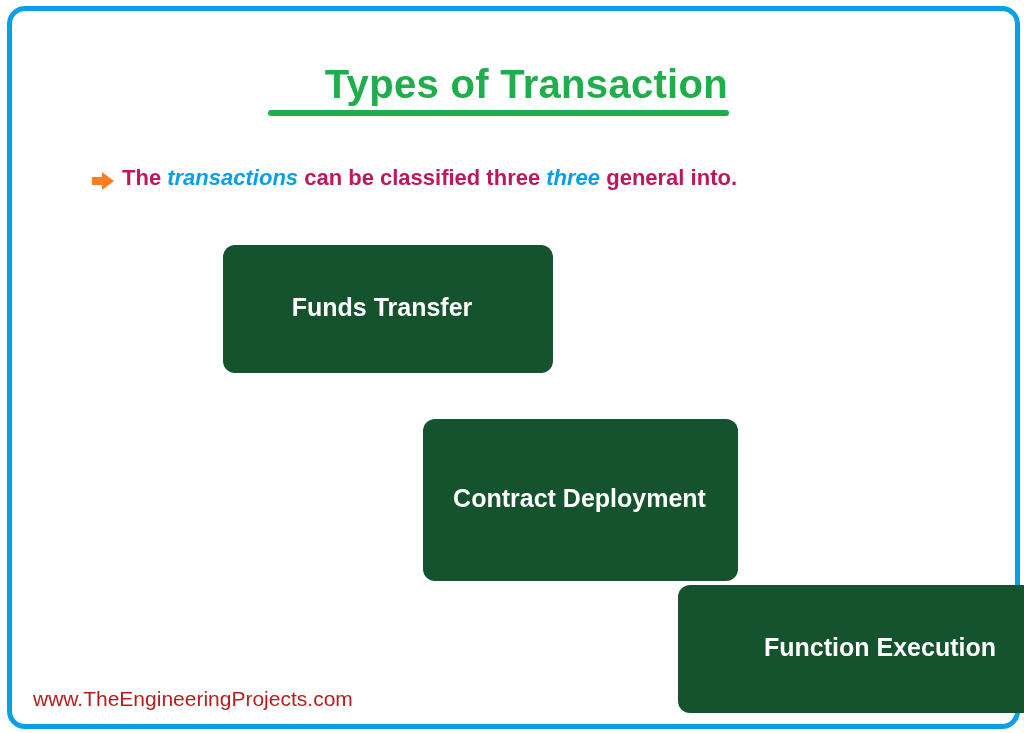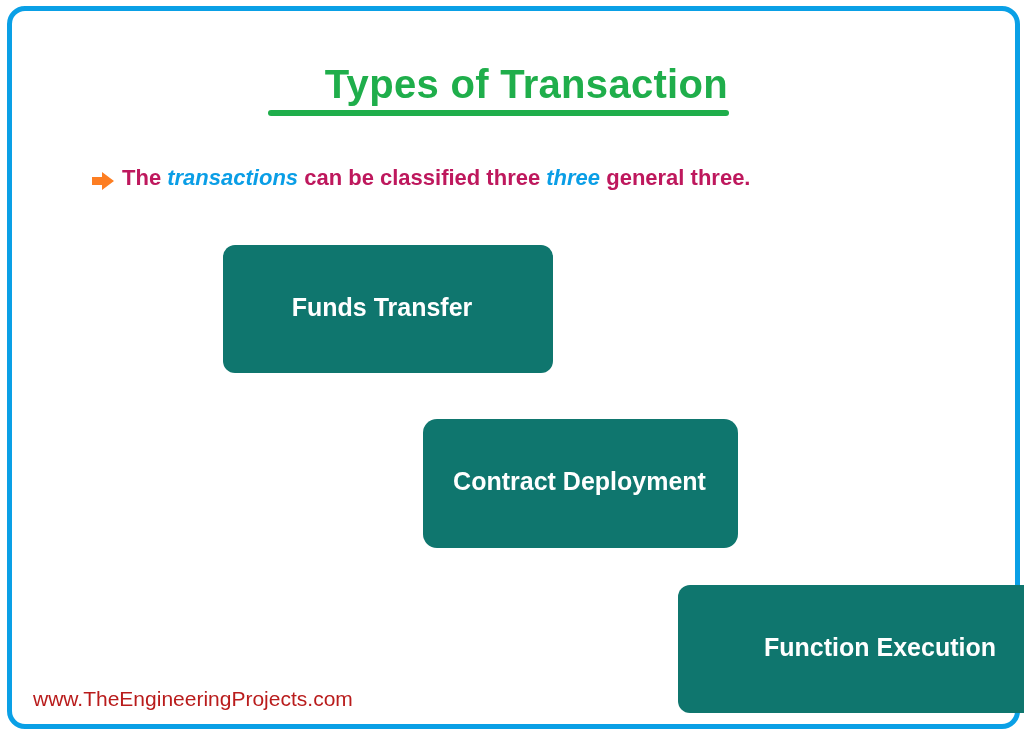--- a/index.html
+++ b/index.html
@@ -60,43 +60,42 @@
       height: 18px;
       vertical-align: middle;
       margin-right: 8px;
       position: relative;
       top: -2px;
     }
     .orange { color: #be185d; }
     .blue { color: #0a9ee6; font-style: italic; }
     .box {
       position: absolute;
-      background: #0f766e;
+      background: #14532d;
       border-radius: 12px;
       color: #ffffff;
       font-weight: bold;
       font-size: 25px;
       display: flex;
       align-items: center;
       justify-content: center;
       white-space: nowrap;
     }
     .box-1 {
       left: 223px;
       top: 245px;
       width: 330px;
       height: 128px;
     }
     .box-1 span { position: relative; left: -6px; top: -2px; }
     .box-2 {
       left: 423px;
       top: 419px;
       width: 315px;
-      height: 129px;
-      border-radius: 14px;
+      height: 162px;
     }
     .box-2 span { position: relative; left: -1px; top: -2px; }
     .box-3 {
       left: 678px;
       top: 585px;
       width: 388px;
       height: 128px;
     }
     .box-3 span { position: relative; left: 8px; top: -2px; }
     .footer-url {
@@ -116,21 +115,21 @@
 <div class="frame"></div>
 
 <div class="title">Types of Transaction</div>
 <div class="title-underline"></div>
 
 <div class="subtitle">
   <span class="arrow">
     <svg width="22" height="18" viewBox="0 0 22 18">
       <path d="M0 5 H10 V0 L22 9 L10 18 V13 H0 Z" fill="#fd7e22"></path>
     </svg>
-  </span><span class="orange">The </span><span class="blue">transactions</span><span class="orange"> can be classified three </span><span class="blue">three</span><span class="orange"> general three.</span>
+  </span><span class="orange">The </span><span class="blue">transactions</span><span class="orange"> can be classified three </span><span class="blue">three</span><span class="orange"> general into.</span>
 </div>
 
 <div class="box box-1">
   <span>Funds Transfer</span>
 </div>
 
 <div class="box box-2">
   <span>Contract Deployment</span>
 </div>
 

